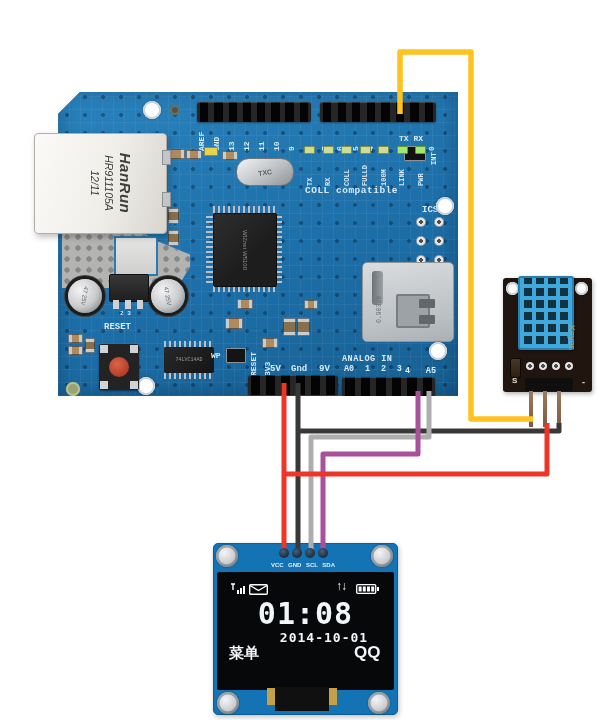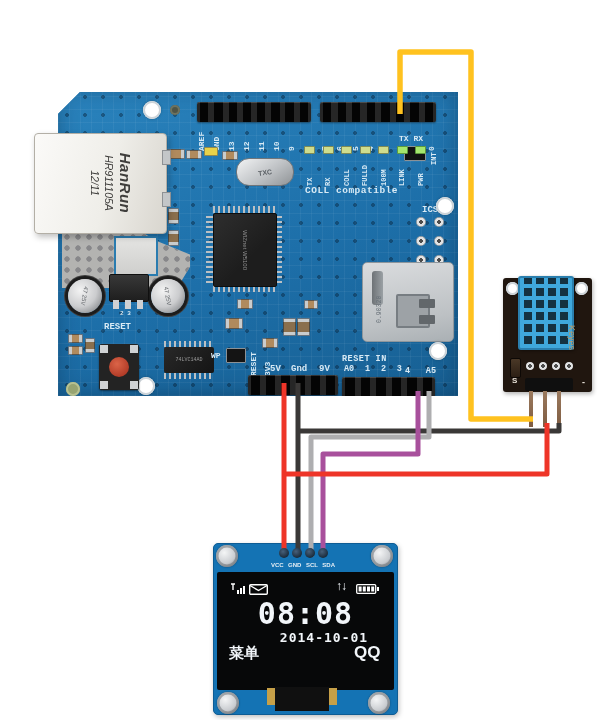--- a/index.html
+++ b/index.html
@@ -208,21 +208,21 @@
     <div class="abs smdv" style="left:225px;top:230px;width:11px;height:16px"></div>
     <div class="abs smdv" style="left:239px;top:230px;width:11px;height:16px"></div>
     <div class="abs smd" style="left:204px;top:250px;width:14px;height:8px"></div>
     <div class="abs smd" style="left:246px;top:212px;width:12px;height:7px"></div>
 
     <span class="abs silks vup" style="left:191px;top:248px;height:40px;font-size:8px">RESET</span>
     <span class="abs silks vup" style="left:205px;top:254px;height:34px;font-size:8px">3V3</span>
     <span class="abs silks" style="left:212px;top:276px;font-size:9px">5V</span>
     <span class="abs silks" style="left:233px;top:276px;font-size:9px">Gnd</span>
     <span class="abs silks" style="left:261px;top:276px;font-size:9px">9V</span>
-    <span class="abs silks" style="left:284px;top:266px;font-size:8.5px;letter-spacing:.5px">RESET IN</span>
+    <span class="abs silks" style="left:284px;top:266px;font-size:8.5px;letter-spacing:.5px">ANALOG IN</span>
     <div class="abs pinrow" style="left:286px;top:276px;width:58px;height:11px">
       <span style="font-size:8.5px" class="silks" style2="">A0</span>
         <span style="font-size:8.5px" class="silks" style2="">1</span>
         <span style="font-size:8.5px" class="silks" style2="">2</span>
         <span style="font-size:8.5px" class="silks" style2="">3</span>
     </div>
     <div class="abs pinrow" style="left:347px;top:278px;width:31px;height:11px">
       <span style="font-size:8.5px" class="silks">4</span>
         <span style="font-size:8.5px" class="silks">A5</span>
     </div>
@@ -291,21 +291,21 @@
       <span class="abs oledtxt" style="left:119px;top:7px;font-size:12px;font-weight:bold;letter-spacing:-1px">↑↓</span>
       <svg class="abs" style="left:139px;top:12px" width="23" height="10" viewBox="0 0 23 10">
         <rect x="0.7" y="0.7" width="19" height="8.6" rx="1" stroke="#fff" stroke-width="1.3" fill="none"></rect>
         <rect x="21" y="3" width="2" height="4" fill="#fff"></rect>
         <rect x="2.6" y="2.5" width="3" height="5" fill="#fff"></rect>
           <rect x="6.8" y="2.5" width="3" height="5" fill="#fff"></rect>
         <rect x="11" y="2.5" width="3" height="5" fill="#fff"></rect>
           <rect x="15.2" y="2.5" width="3" height="5" fill="#fff"></rect>
       </svg>
 
-      <div class="abs oledtxt" style="left:0;top:24px;width:177px;text-align:center;font-family:'DejaVu Sans Mono',monospace;font-weight:bold;font-size:30px;letter-spacing:1px">08:08</div>
+      <div class="abs oledtxt" style="left:0;top:24px;width:177px;text-align:center;font-family:'DejaVu Sans Mono',monospace;font-weight:bold;font-size:30px;letter-spacing:1px">01:08</div>
       <div class="abs oledtxt" style="left:0;top:58px;width:214px;text-align:center;font-family:'DejaVu Sans Mono',monospace;font-weight:bold;font-size:13px;letter-spacing:1px">2014-10-01</div>
       <span class="abs oledtxt" style="left:12px;top:72px;font-size:15px;font-weight:bold">菜单</span>
       <span class="abs oledtxt" style="left:137px;top:71px;font-size:17px;font-weight:bold">QQ</span>
     </div>
 
     <div class="abs" style="left:53px;top:144px;width:70px;height:17px;background:#c6a048"></div>
     <div class="abs" style="left:61px;top:143px;width:54px;height:24px;background:#101010"></div>
   </div>
 
   <svg class="abs" style="left:0;top:0;z-index:5" width="600" height="720" viewBox="0 0 600 720">

